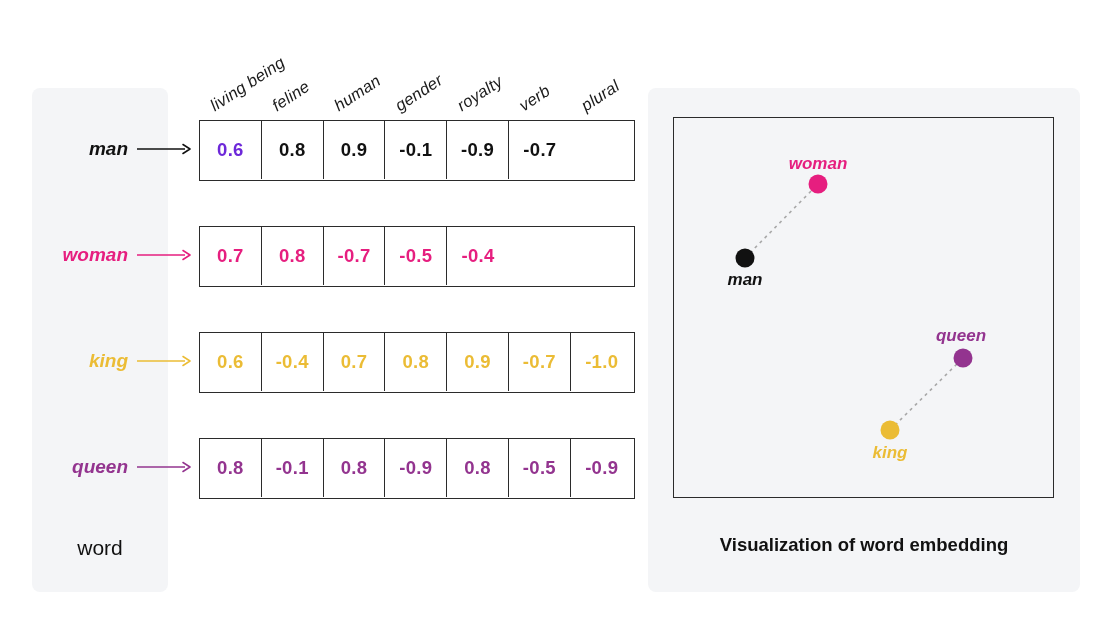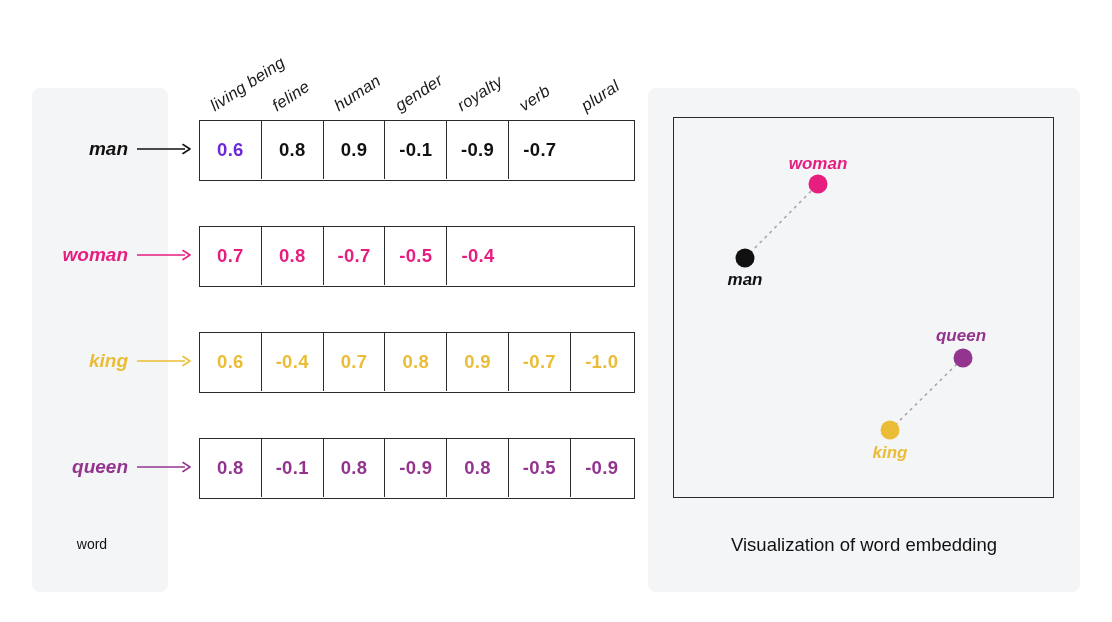--- a/index.html
+++ b/index.html
@@ -120,30 +120,30 @@
   }
 
   
   .caption {
     position: absolute;
     text-align: center;
     white-space: nowrap;
     color: #111111;
   }
   #caption-word {
-    left: 24px; top: 536px; width: 136px;
-    font-size: 14px; font-weight: normal;
+    left: 32px; top: 536px; width: 136px;
+    font-size: 21px; font-weight: normal;
   }
   #caption-embedding {
     left: 199px; top: 534px; width: 432px;
     font-size: 18.5px; font-weight: bold;
   }
   #caption-viz {
     left: 648px; top: 534px; width: 432px;
-    font-size: 18.5px; font-weight: normal;
+    font-size: 18.5px; font-weight: bold;
   }
 </style>
 </head>
 <body>
 
 <div id="stage">
 
   <div id="left-panel" class="panel" style="background: rgb(244, 245, 247);"></div>
   <div id="right-panel" class="panel" style="background: rgb(244, 245, 247);"></div>
 

